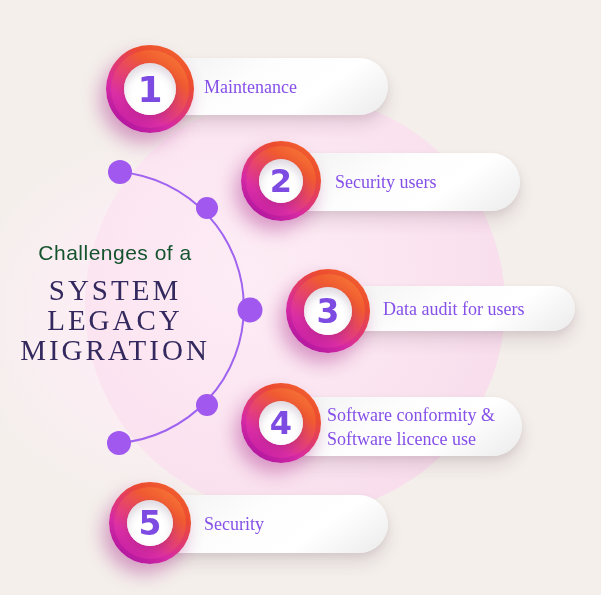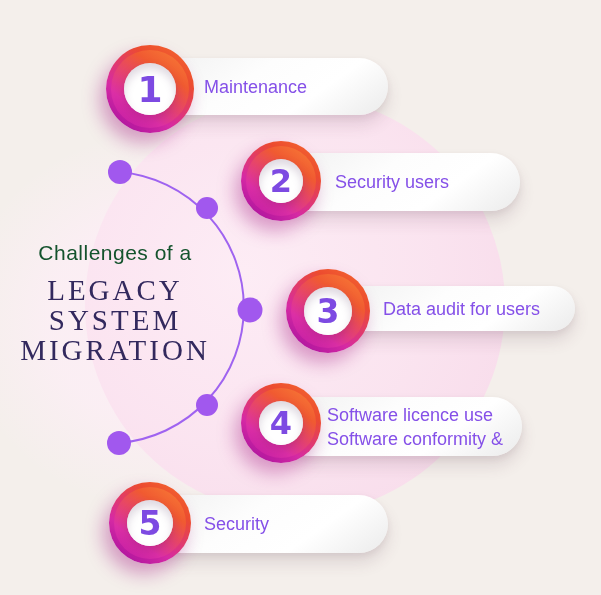--- a/index.html
+++ b/index.html
@@ -64,21 +64,21 @@
   .item-2 .pill{left:281px;top:153px;width:239px;height:58px;padding-left:54px;}
   .item-3 .badge{left:286px;top:269px;width:84px;height:84px;}
   .item-3 .badge-num{font-size:33px;}
   .item-3 .pill{left:336px;top:286px;width:239px;height:45px;padding-left:47px;}
   .item-4 .badge{left:241px;top:383px;width:80px;height:80px;}
   .item-4 .badge-num{font-size:32px;}
   .item-4 .pill{left:281px;top:397px;width:241px;height:59px;padding-left:46px;}
   .item-5 .badge{left:109px;top:482px;width:82px;height:82px;}
   .item-5 .badge-num{font-size:33px;}
   .item-5 .pill{left:150px;top:495px;width:238px;height:58px;padding-left:54px;}
-  .pill{box-sizing:border-box;}
+  .pill{box-sizing:border-box;font-family:Liberation Serif, serif;}
 </style>
 </head>
 <body>
 
 <div>
 
   <div class="blob-soft"></div>
   <div class="blob-main"></div>
 
   <svg class="arc-svg" viewBox="0 0 601 595">
@@ -86,22 +86,22 @@
     <circle cx="120" cy="172" r="12" fill="#a158ee"></circle>
     <circle cx="207" cy="208" r="11" fill="#a158ee"></circle>
     <circle cx="250" cy="310" r="12.5" fill="#a158ee"></circle>
     <circle cx="207" cy="405" r="11" fill="#a158ee"></circle>
     <circle cx="119" cy="443" r="12" fill="#a158ee"></circle>
   </svg>
 
   <div class="title-block">
     <div class="title-eyebrow">Challenges of a</div>
     <div class="title-main">
+      <div>SYSTEM</div>
       <div>LEGACY</div>
-      <div>SYSTEM</div>
       <div>MIGRATION</div>
     </div>
   </div>
 
   <div class="item item-1">
     <div class="pill">
       <div class="pill-label">Maintenance</div>
     </div>
     <div class="badge">
       <div class="badge-ring">
@@ -133,22 +133,22 @@
       <div class="badge-ring">
         <div class="badge-face">
           <span class="badge-num">3</span>
         </div>
       </div>
     </div>
   </div>
 
   <div class="item item-4">
     <div class="pill">
+      <div class="pill-label">Software conformity &amp;</div>
       <div class="pill-label">Software licence use</div>
-      <div class="pill-label">Software conformity &amp;</div>
     </div>
     <div class="badge">
       <div class="badge-ring">
         <div class="badge-face">
           <span class="badge-num">4</span>
         </div>
       </div>
     </div>
   </div>
 

